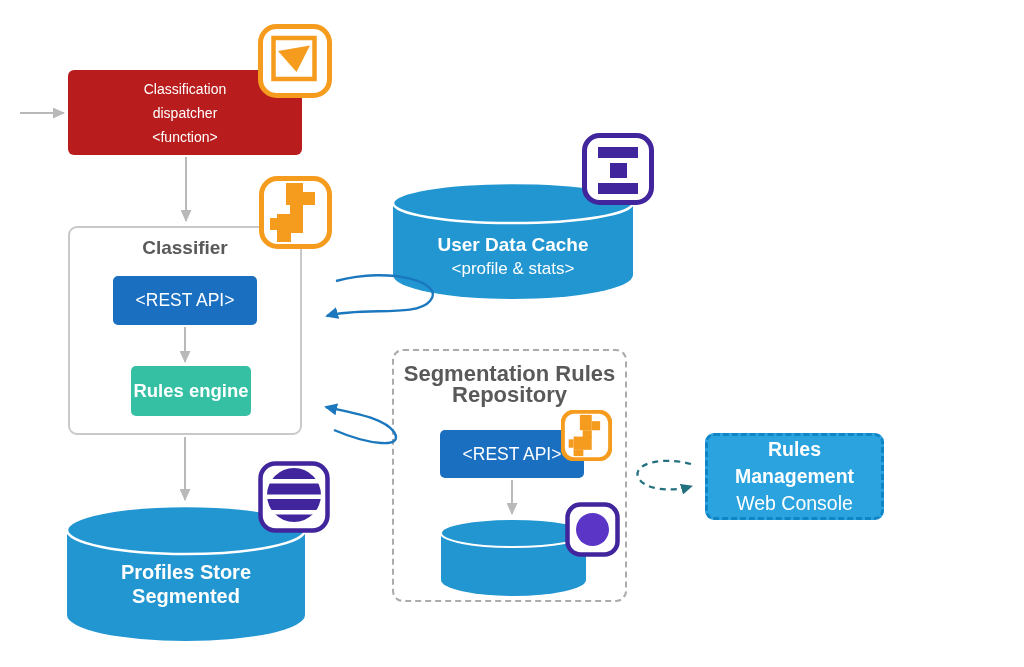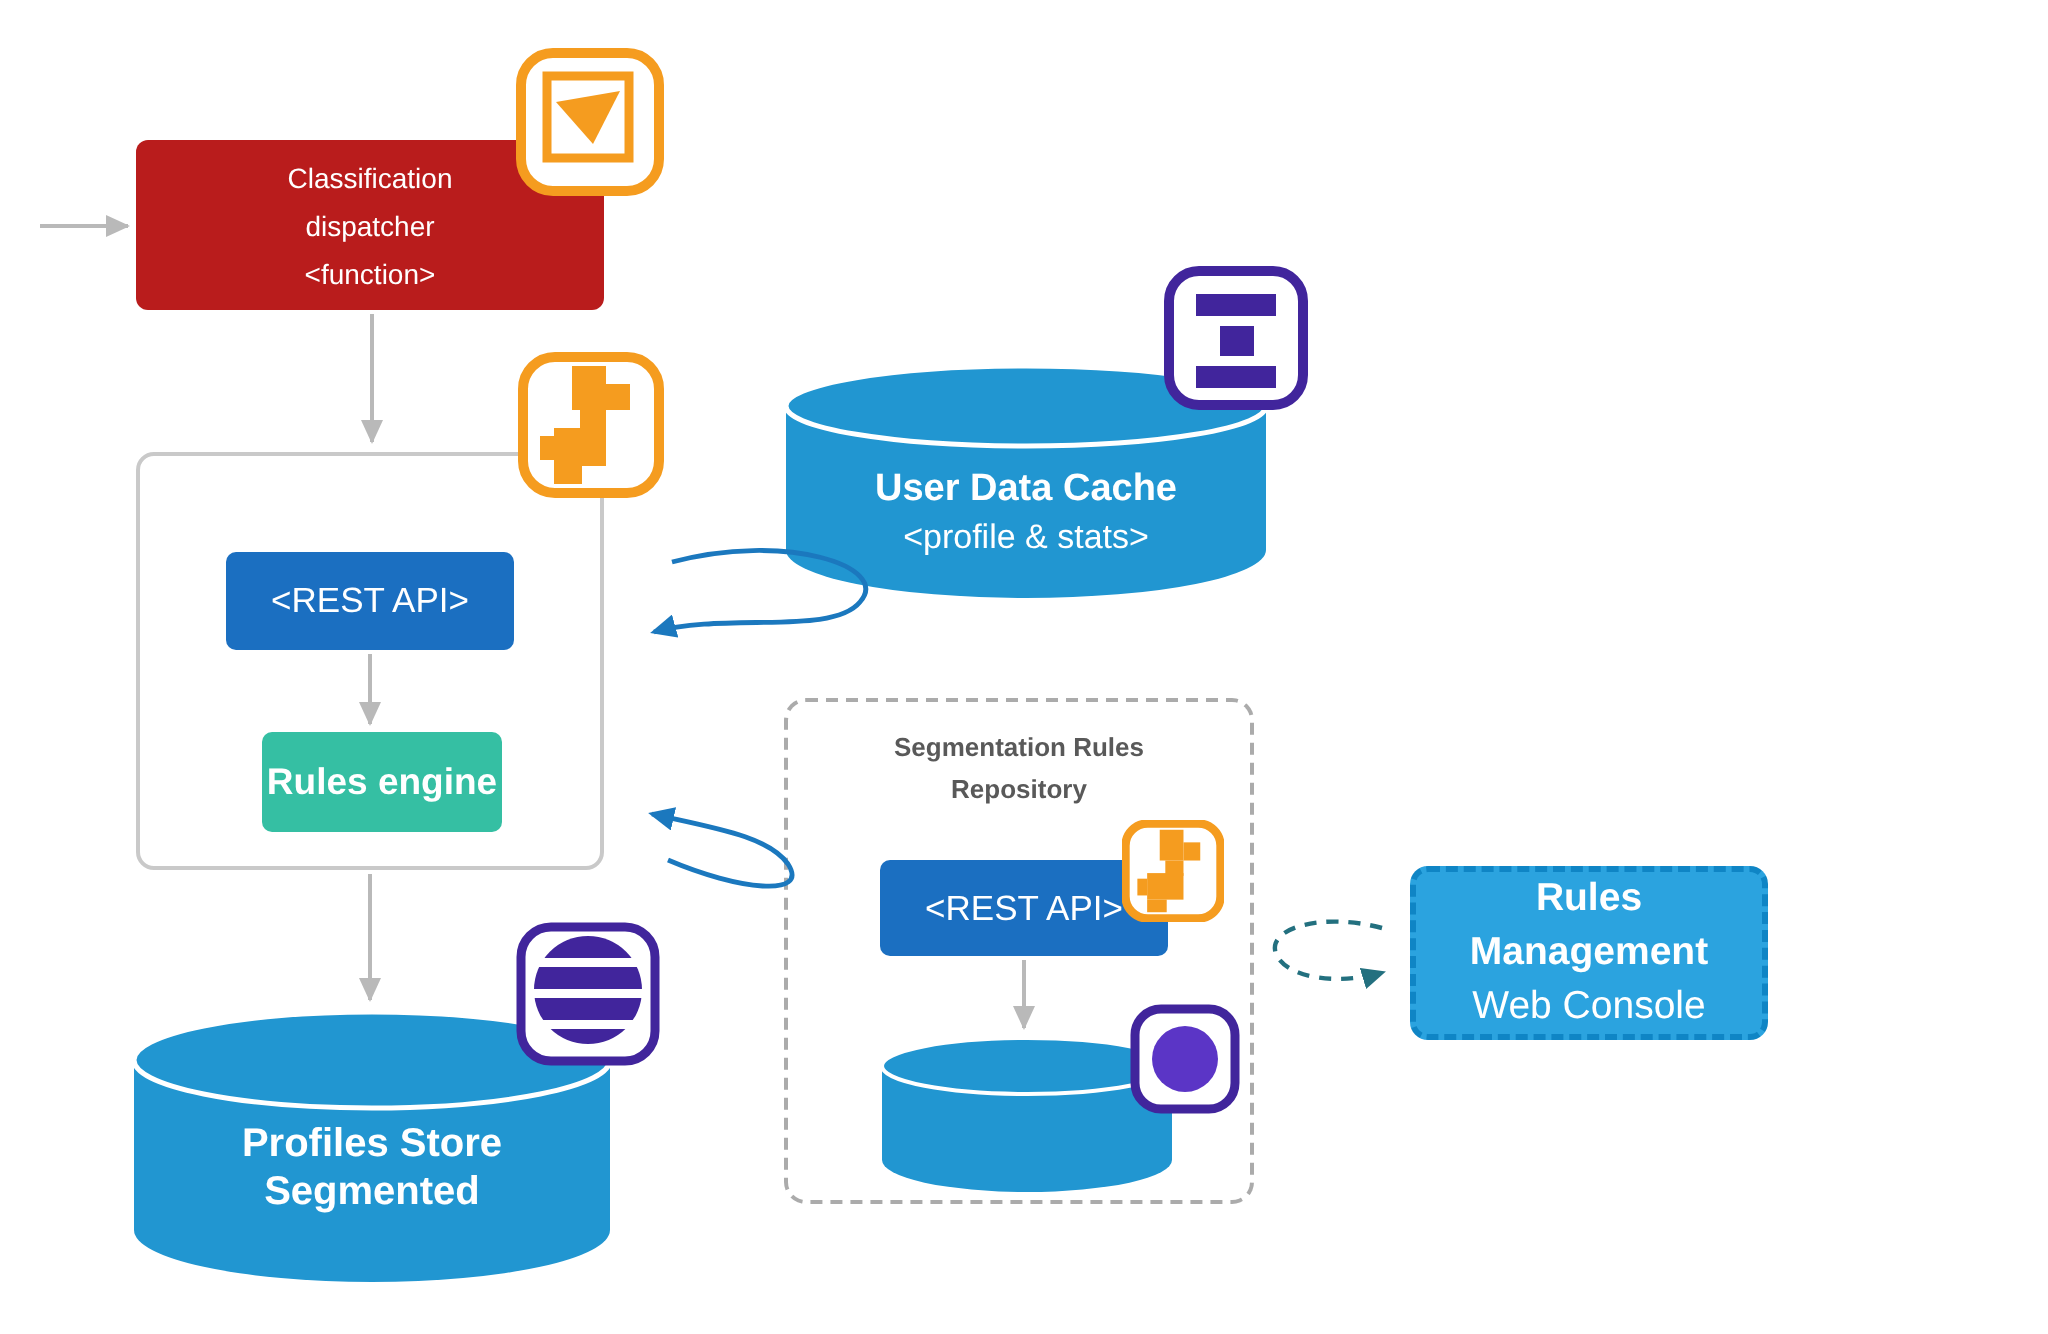--- a/index.html
+++ b/index.html
@@ -24,21 +24,21 @@
   .udc{left:393px;top:182px;width:240px;height:118px;padding-left:48px;}
   .udc .cyl-text{top:51px;font-size:17px;line-height:24px;}
   .sps{left:67px;top:505px;width:238px;height:140px;}
   .sps .cyl-text{top:55px;font-size:20px;line-height:24px;font-weight:bold;}
   .store-cyl{left:441px;top:518px;width:145px;height:80px;}
   .store-cyl .cyl-text{top:11px;font-size:17px;line-height:20px;}
   .b{font-weight:bold;}
   .b-19{font-weight:bold;font-size:19px;}
   
   .repo{left:392px;top:349px;width:235px;height:253px;border:2px dashed #ABABAB;border-radius:11px;background:transparent;z-index:1;}
-  .repo-title{left:392px;top:363px;width:235px;color:#595959;font-size:13px;font-weight:bold;line-height:21px;text-align:center;z-index:2;}
+  .repo-title{left:392px;top:363px;width:235px;color:#595959;font-size:22px;font-weight:bold;line-height:21px;text-align:center;z-index:2;}
   .rest-api-2{left:440px;top:430px;width:144px;height:48px;}
   
   .console{left:705px;top:433px;width:179px;height:87px;background:#2BA3DF;border:3px dashed #0F85C5;border-radius:9px;color:#fff;font-size:19.5px;line-height:27px;}
 </style>
 </head>
 <body>
 
 <div id="canvas">
 
   <svg id="connectors" viewBox="0 0 1024 667">
@@ -71,20 +71,21 @@
 
   <div class="abs icon" style="left:258px;top:24px;width:74px;height:74px;">
     <svg width="74" height="74" viewBox="0 0 74 74">
       <rect x="2.5" y="2.5" width="69" height="69" rx="16" fill="#fff" stroke="#F59C1F" stroke-width="5"></rect>
       <rect x="15.5" y="14" width="41" height="41" fill="none" stroke="#F59C1F" stroke-width="4.5"></rect>
       <polygon points="20,27 52,21.5 38.5,48" fill="#F59C1F"></polygon>
     </svg>
   </div>
 
   <div class="abs node classifier"></div>
+  <div class="abs classifier-title">Classifier</div>
   <div class="abs node rest-api rest-api-1">
     <span>&lt;REST API&gt;</span>
   </div>
   <div class="abs node rules-engine">
     <span>Rules engine</span>
   </div>
 
   <div class="abs icon" style="left:259px;top:176px;width:73px;height:73px;">
     <svg width="73" height="73" viewBox="0 0 73 73">
       <rect x="2.5" y="2.5" width="68" height="68" rx="16" fill="#fff" stroke="#F59C1F" stroke-width="5"></rect>

